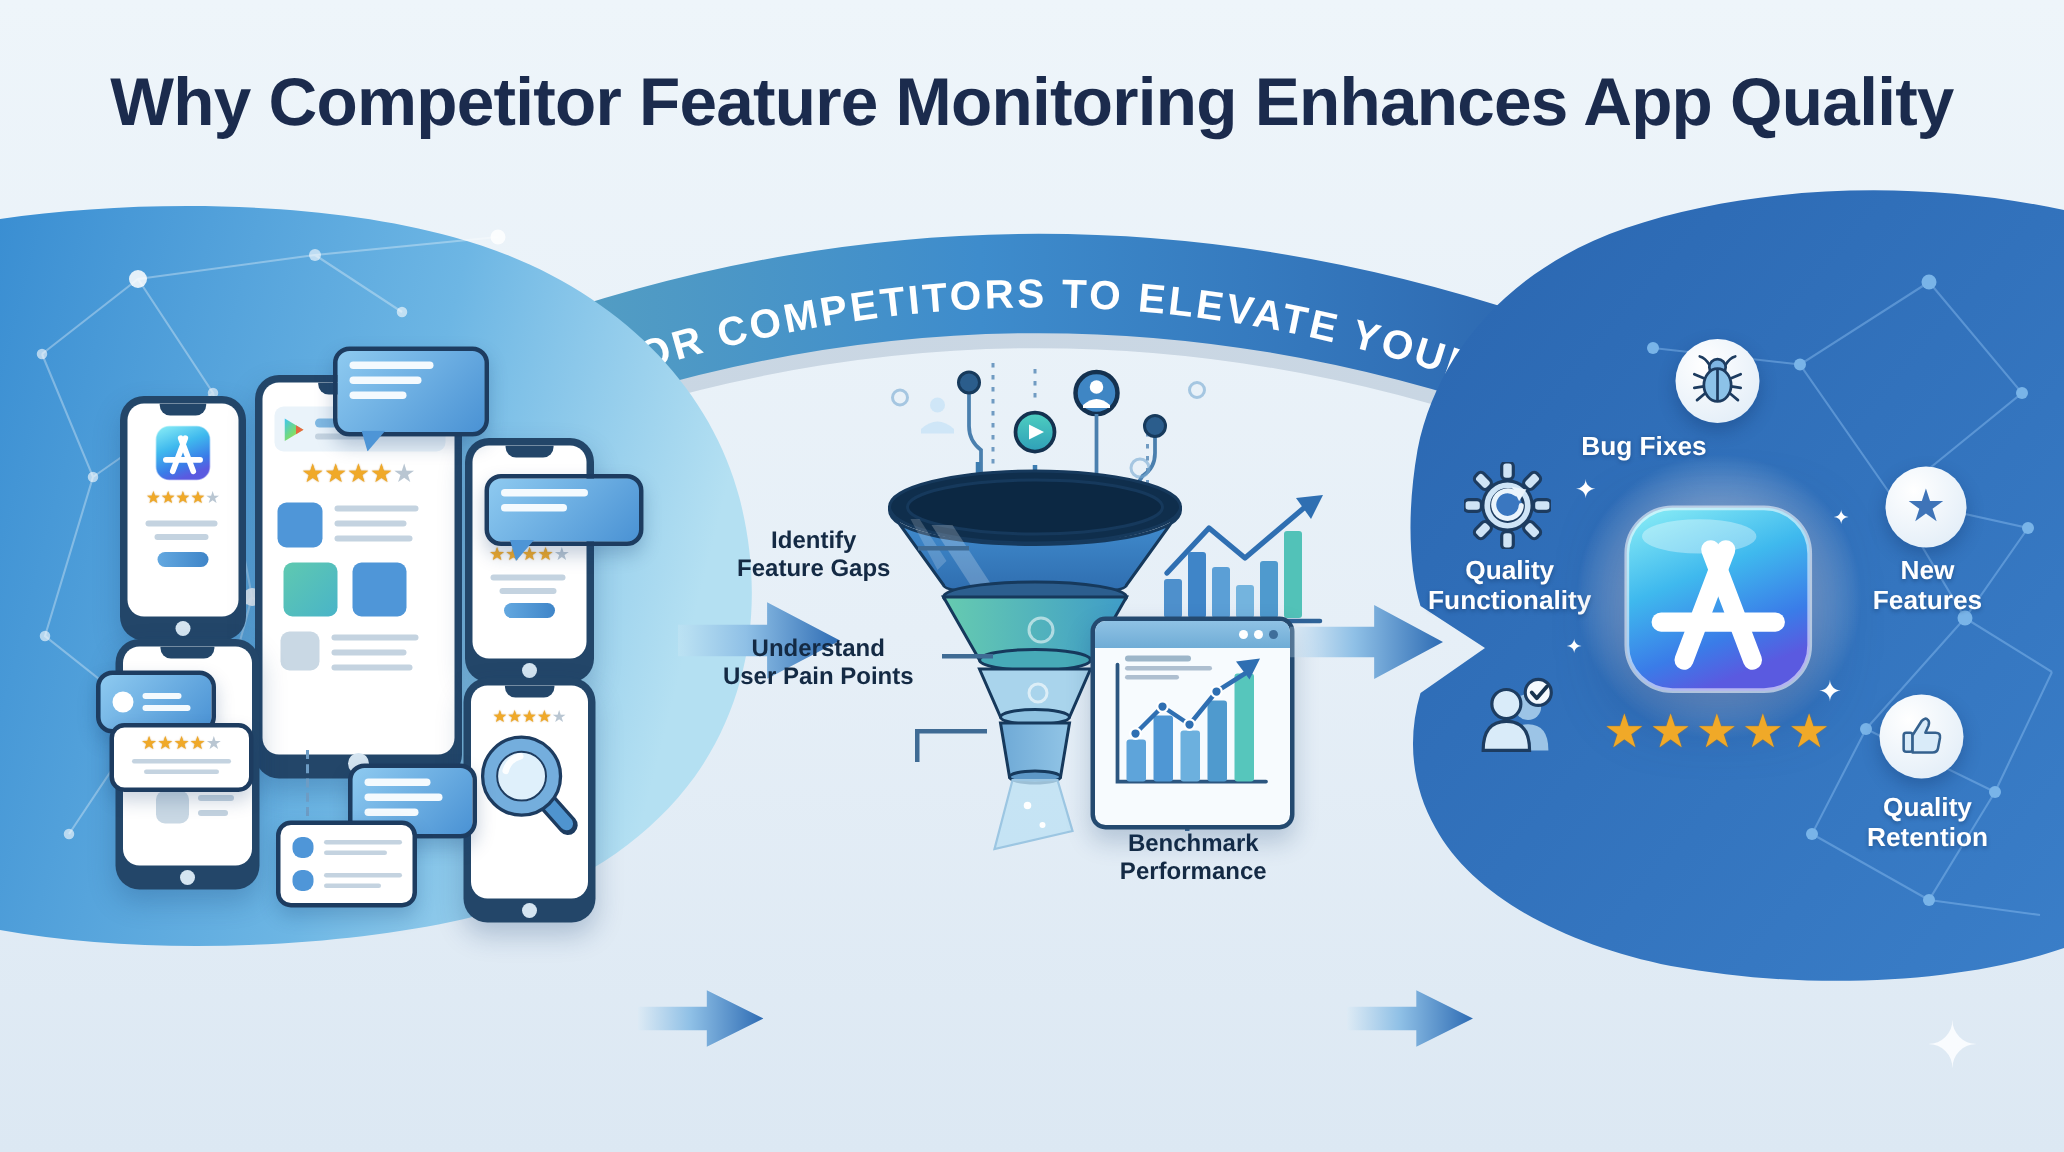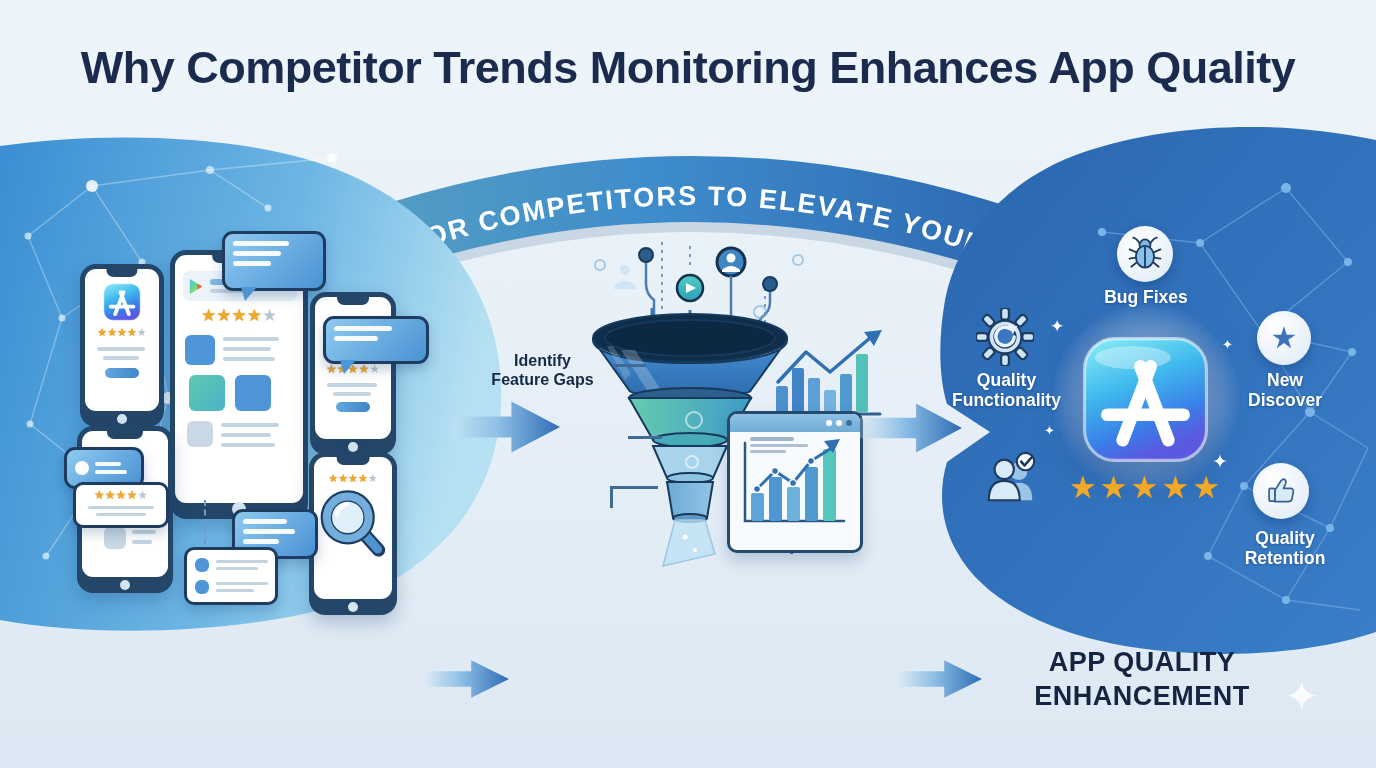--- a/index.html
+++ b/index.html
@@ -111,21 +111,21 @@
           <circle cx="1310" cy="412" r="5"></circle>
         <circle cx="1244" cy="486" r="4"></circle>
           <circle cx="1330" cy="528" r="4"></circle>
           <circle cx="1208" cy="556" r="4"></circle>
         <circle cx="1286" cy="600" r="4"></circle>
           <circle cx="1102" cy="232" r="4"></circle>
       </g>
     </g>
   </svg>
 
-  <div id="title" class="abs">Why Competitor Trends Monitoring Enhances App Quality</div>
+  <div id="title" class="abs">Why Competitor Feature Monitoring Enhances App Quality</div>
 
   <div class="abs phone" style="left:80px;top:264px;width:74px;height:142px;">
     <div class="screen">
       <div class="notch"></div>
       <div class="abs" style="left:50%;top:14px;transform:translateX(-50%);">
         <svg width="38" height="38" viewBox="0 0 100 100">
           <defs>
               <linearGradient id="agSm" x1="0" y1="0" x2=".4" y2="1">
             <stop offset="0" stop-color="#8ef0f6"></stop>
                 <stop offset=".45" stop-color="#3fb9ee"></stop>
@@ -352,24 +352,28 @@
       <ellipse cx="135" cy="286" rx="17" ry="4" fill="#5d97c6"></ellipse>
       <polygon points="120,288 150,288 160,322 108,334" fill="rgba(190,225,244,.8)" stroke="#9cc6e2" stroke-width="1.5"></polygon>
       <circle cx="130" cy="305" r="2.5" fill="#ffffff" stroke="none"></circle>
         <circle cx="140" cy="318" r="2" fill="#ffffff" stroke="none"></circle>
     </g>
   </svg>
 
   <div class="abs flabel pre" style="left:470px;top:352px;width:145px;">Identify
 Feature Gaps</div>
   <div class="abs conn" style="left:612px;top:364px;width:34px;height:2.5px;"></div>
+  <div class="abs flabel pre" style="left:458px;top:424px;width:175px;">Understand
+User Pain Points</div>
   <div class="abs conn" style="left:628px;top:436px;width:34px;height:2.5px;"></div>
   <div class="abs conn" style="left:610px;top:486px;width:48px;height:2.5px;"></div>
   <div class="abs conn" style="left:610px;top:486px;width:2.5px;height:22px;"></div>
   <div class="abs conn" style="left:790px;top:544px;width:2.5px;height:10px;"></div>
+  <div class="abs flabel pre" style="left:733px;top:554px;width:125px;">Benchmark
+Performance</div>
 
   <svg class="abs" style="left:768px;top:326px;" width="120" height="96" viewBox="0 0 120 96">
     <line x1="4" y1="88" x2="112" y2="88" stroke="#2f6398" stroke-width="3" stroke-linecap="round"></line>
     <g>
       <rect x="8" y="60" width="12" height="26" rx="2" fill="#4e90cc"></rect>
       <rect x="24" y="42" width="12" height="44" rx="2" fill="#3f85c8"></rect>
       <rect x="40" y="52" width="12" height="34" rx="2" fill="#5b9fd6"></rect>
       <rect x="56" y="64" width="12" height="22" rx="2" fill="#74b4de"></rect>
       <rect x="72" y="48" width="12" height="38" rx="2" fill="#4f9ace"></rect>
       <rect x="88" y="28" width="12" height="58" rx="2" fill="#52c2b8"></rect>
@@ -423,21 +427,21 @@
           <path d="M13,31 L7,36"></path>
         <path d="M32,20 L39,17"></path>
           <path d="M32,26 L39,27"></path>
           <path d="M31,31 L37,36"></path>
       </g>
       <circle cx="22" cy="12" r="6" fill="#7fb5e2" stroke="#1d3c60" stroke-width="2"></circle>
       <ellipse cx="22" cy="25" rx="10" ry="12" fill="#8cc2e8" stroke="#1d3c60" stroke-width="2"></ellipse>
       <line x1="22" y1="14" x2="22" y2="37" stroke="#1d3c60" stroke-width="2"></line>
     </svg>
   </div>
-  <div class="abs blabel pre" style="left:1086px;top:287px;width:120px;">Bug Fixes</div>
+  <div class="abs blabel pre" style="left:1036px;top:287px;width:120px;">Bug Fixes</div>
 
   <div class="abs" style="left:976px;top:308px;">
     <svg width="58" height="58" viewBox="0 0 60 60">
       <g fill="#cfe4f6" stroke="#1d3c60" stroke-width="2.2">
         <rect x="26" y="0" width="8" height="12" rx="3"></rect>
           <rect x="26" y="0" width="8" height="12" rx="3" transform="rotate(45 30 30)"></rect>
         <rect x="26" y="0" width="8" height="12" rx="3" transform="rotate(90 30 30)"></rect>
           <rect x="26" y="0" width="8" height="12" rx="3" transform="rotate(135 30 30)"></rect>
         <rect x="26" y="0" width="8" height="12" rx="3" transform="rotate(180 30 30)"></rect>
           <rect x="26" y="0" width="8" height="12" rx="3" transform="rotate(225 30 30)"></rect>
@@ -450,21 +454,21 @@
       <polygon points="33,17 43,19 38,27" fill="#eaf4fc"></polygon>
     </svg>
   </div>
   <div class="abs blabel pre" style="left:944px;top:370px;width:125px;">Quality
 Functionality</div>
 
   <div class="abs bcircle" style="left:1257px;top:311px;width:54px;height:54px;">
     <span style="font-size:30px;color:#3f74b8;line-height:1;">★</span>
   </div>
   <div class="abs blabel pre" style="left:1230px;top:370px;width:110px;">New
-Discover</div>
+Features</div>
 
   <div class="abs" style="left:980px;top:450px;">
     <svg width="62" height="58" viewBox="0 0 64 60">
       <g fill="#9cc4e6">
         <circle cx="40" cy="22" r="9"></circle>
           <path d="M26,52 Q26,34 40,34 Q54,34 54,52 Z"></path>
       </g>
       <g fill="#d9ebf9" stroke="#1d3c60" stroke-width="2.2">
         <circle cx="25" cy="20" r="10"></circle>
           <path d="M9,52 Q9,32 25,32 Q41,32 41,52 Z"></path>
@@ -505,17 +509,15 @@
     </svg>
   </div>
   <div class="abs stars" style="left:1068px;top:472px;width:156px;text-align:center;font-size:31px;letter-spacing:3px;"><span class="st f">★</span><span class="st f">★</span><span class="st f">★</span><span class="st f">★</span><span class="st f">★</span></div>
   <span class="abs sparkle" style="left:1050px;top:318px;font-size:17px;">✦</span>
   <span class="abs sparkle" style="left:1222px;top:338px;font-size:13px;">✦</span>
   <span class="abs sparkle" style="left:1044px;top:424px;font-size:13px;">✦</span>
   <span class="abs sparkle" style="left:1212px;top:452px;font-size:19px;">✦</span>
 
   <div class="abs arrow" style="left:425px;top:656px;width:84px;height:46px;"></div>
   <div class="abs arrow" style="left:898px;top:656px;width:84px;height:46px;"></div>
-  <div class="abs step pre" style="left:982px;top:646px;width:320px;">APP QUALITY
-ENHANCEMENT</div>
   <span class="abs sparkle" style="left:1284px;top:676px;font-size:42px;color:#fbfdff;opacity:.95;">✦</span>
 
 </div>
 
 </body></html>

